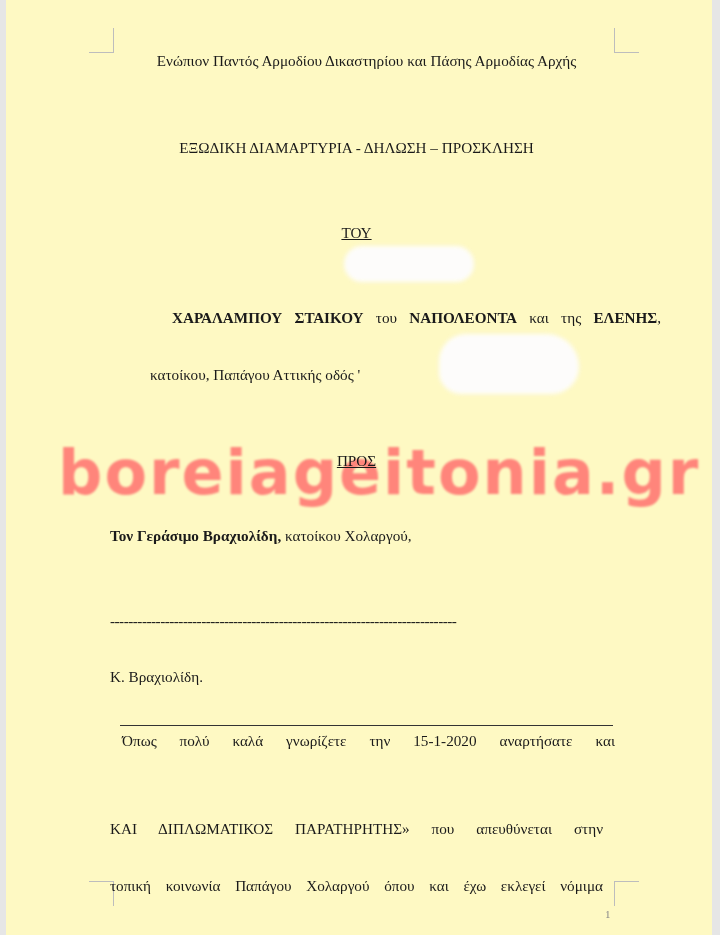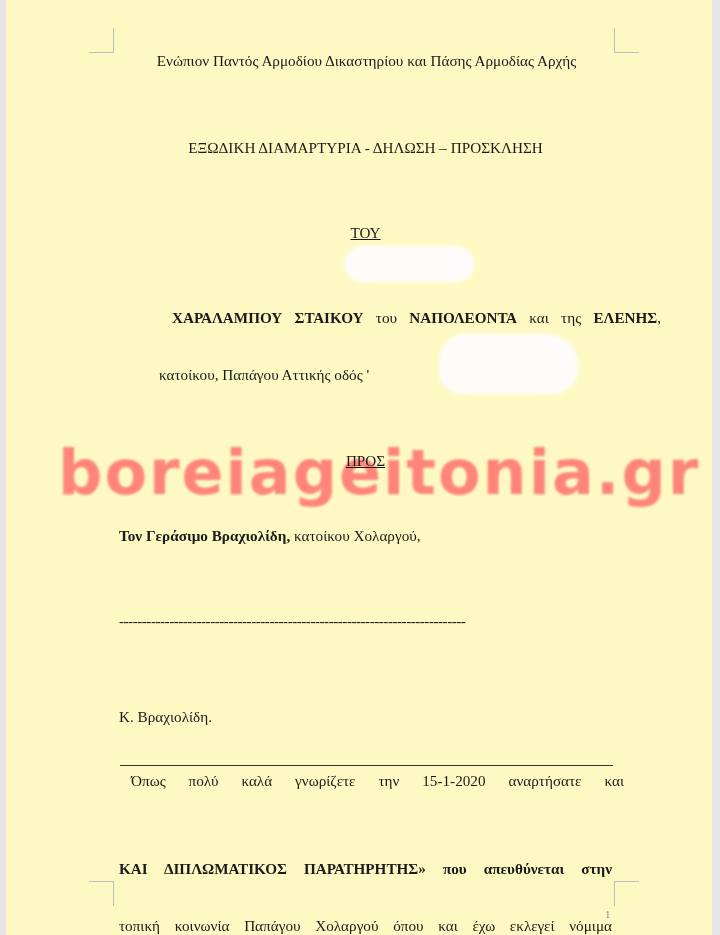--- a/index.html
+++ b/index.html
@@ -39,21 +39,21 @@
     .page-number {
       position: absolute;
       left: 599px;
       top: 908px;
       font-size: 11px;
       color: #888;
     }
 
     .line {
       position: absolute;
-      left: 113px;
+      left: 104px;
       width: 493px;
       font-size: 15.2px;
       line-height: 28px;
       white-space: nowrap;
     }
     .center {
       text-align: center;
     }
     .justify {
       text-align: justify;
@@ -126,24 +126,24 @@
   </div>
 
   <div class="line doc-text" style="top:354px;">
     <span class="b">Τον Γεράσιμο Βραχιολίδη,</span>
     <span>κατοίκου Χολαργού,</span>
   </div>
   <div class="redact" style="left:433px; top:334px; width:140px; height:60px; border-radius:50px 60px 50px 40px;"></div>
 
   <div class="line doc-text" style="top:411px; letter-spacing:-0.5px; overflow:hidden; width:460px;">----------------------------------------------------------------------------</div>
 
-  <div class="line doc-text" style="top:439px;margin-top:40px;">Κ. Βραχιολίδη.</div>
+  <div class="line doc-text" style="top:439px;">Κ. Βραχιολίδη.</div>
 
   <div class="watermark">boreiageitonia.gr</div>
 
   <div class="rule doc-text" style="top:473px;"></div>
 
   <div class="line justify doc-text" style="top:474px;margin-left:12px;">Όπως πολύ καλά γνωρίζετε την 15-1-2020 αναρτήσατε και</div>
-  <div class="line justify doc-text" style="top:534px;font-weight:bold;">ΚΑΙ ΔΙΠΛΩΜΑΤΙΚΟΣ ΠΑΡΑΤΗΡΗΤΗΣ» που απευθύνεται στην</div>
+  <div class="line justify doc-text" style="top:534px;">ΚΑΙ ΔΙΠΛΩΜΑΤΙΚΟΣ ΠΑΡΑΤΗΡΗΤΗΣ» που απευθύνεται στην</div>
   <div class="line justify doc-text" style="top:563px;">τοπική κοινωνία Παπάγου Χολαργού όπου και έχω εκλεγεί νόμιμα</div>
 
   <div class="page-number">1</div>
 </div>
 
 </body></html>

